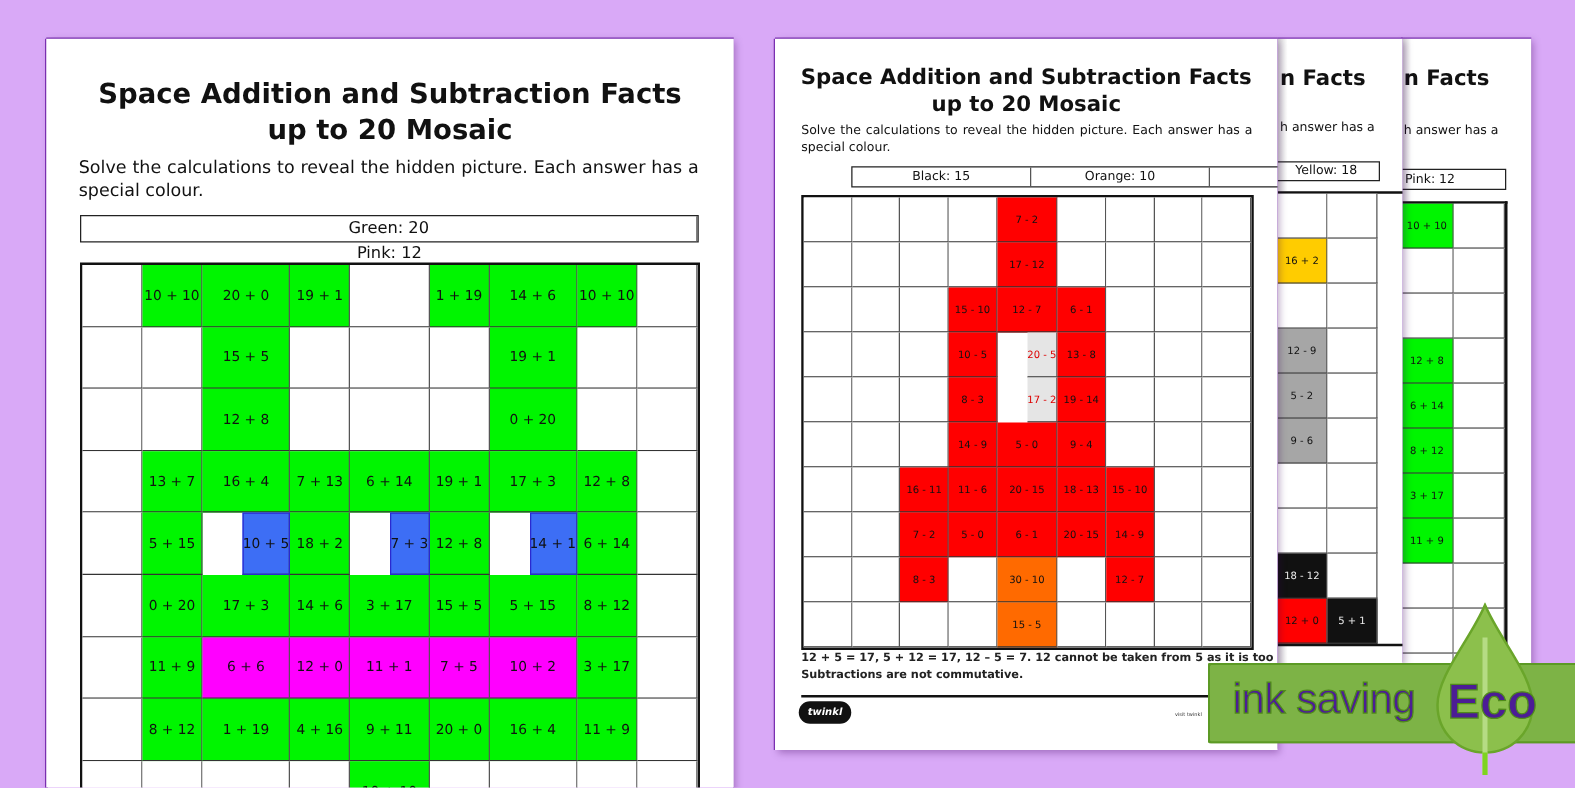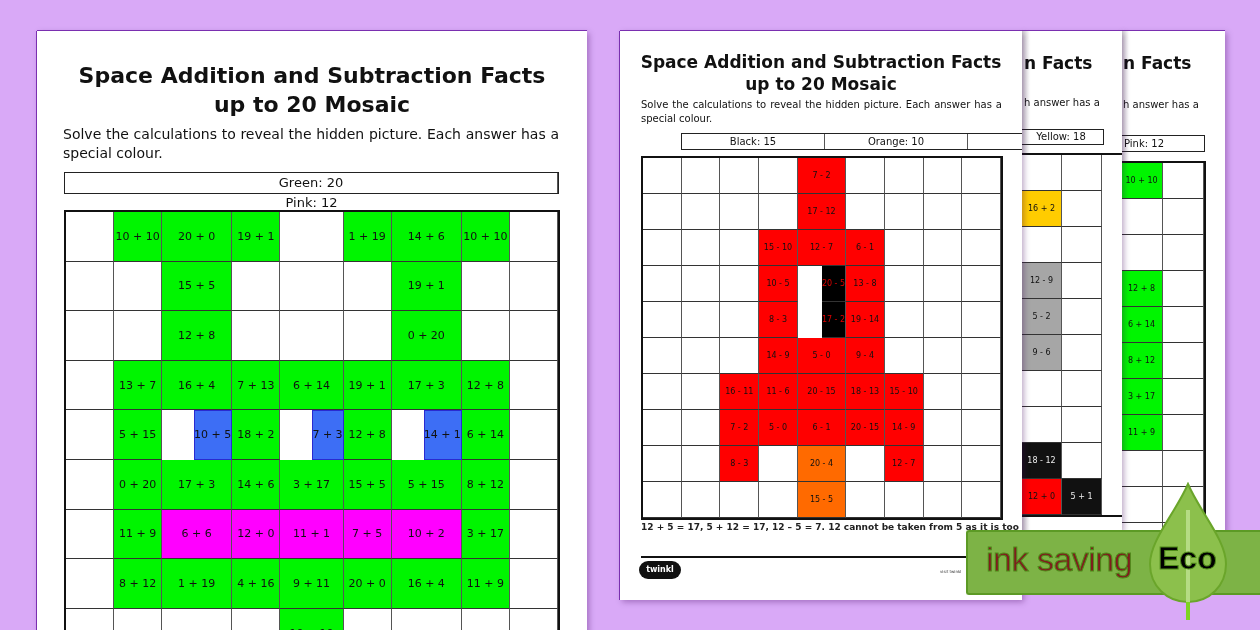--- a/index.html
+++ b/index.html
@@ -10,34 +10,34 @@
   .page-instr { position: absolute; text-align: justify; text-align-last: left; }
   .key { position: absolute; display: flex; border: 1px solid #222; }
   .key-cell { flex: 1; text-align: center; border-right: 1px solid #555; white-space: nowrap; }
   .key-cell:last-child { border-right: none; }
   .grid { position: absolute; display: grid; border: 2px solid #111; }
   .cell { border-right: 1px solid #555; border-bottom: 1px solid #333; display: flex; align-items: center; justify-content: center; white-space: nowrap; background: #fff; }
   .c-g { background: #00f500; }
   .c-b { background: #3d6ef5; outline: 1px solid #2a2ad0; outline-offset: -1px; margin-left: 32px; }
   .c-p { background: #ff00ff; }
   .c-r { background: #ff0000; }
-  .c-k { background: #000000; color: #d00; margin-left: 24px; }
+  .c-k { background: #e5e5e5; color: #d00; margin-left: 24px; }
   .c-o { background: #ff6a00; }
   .c-y { background: #ffcc00; }
   .c-s { background: #a6a6a6; }
   .c-bk { background: #111; color: #eee; }
   .note { position: absolute; font-size: 9px; line-height: 13px; font-weight: bold; color: #222; }
   .footer-line { position: absolute; height: 2px; background: #111; }
-  .twinkl-logo { position: absolute; width: 42px; height: 18px; background: #111; border-radius: 9px; color: #fff; font-size: 8px; font-weight: bold; text-align: center; line-height: 18px; }
+  .twinkl-logo { position: absolute; width: 42px; height: 18px; background: #111; border-radius: 9px; color: #fff; font-size: 8px; font-weight: bold; text-align: center; line-height: 18px; font-style: italic; }
   .visit-text { position: absolute; font-size: 4px; color: #333; }
   .side-shadow { position: absolute; top: 0; bottom: 0; width: 8px; background: linear-gradient(to right, rgba(0,0,0,0.18), rgba(0,0,0,0)); }
   .eco-banner { position: absolute; left: 966px; top: 530px; width: 294px; height: 65px; background: #7db346; border: 2px solid #5c9a25; border-right: none; border-radius: 3px 0 0 3px; }
-  .eco-text { position: absolute; left: 18px; top: 8px; font-family: "Liberation Sans", sans-serif; font-size: 34px; color: #7f1d1d; letter-spacing: -0.5px; -webkit-text-stroke: 1px #4f8a1a; }
+  .eco-text { position: absolute; left: 18px; top: 8px; font-family: "Liberation Sans", sans-serif; font-size: 34px; color: #4c1d95; letter-spacing: -0.5px; -webkit-text-stroke: 1px #4f8a1a; }
   .eco-leaf { position: absolute; left: 1148px; top: 482px; width: 80px; height: 140px; }
-  .eco-label { position: absolute; left: 1158px; top: 540px; font-family: "Liberation Sans", sans-serif; font-weight: bold; font-size: 32px; color: #000000; -webkit-text-stroke: 1px #4f8a1a; }
+  .eco-label { position: absolute; left: 1158px; top: 540px; font-family: "Liberation Sans", sans-serif; font-weight: bold; font-size: 39px; color: #4c1d95; -webkit-text-stroke: 1px #4f8a1a; }
 </style>
 </head>
 <body>
 
 <div class="page" style="left:1121px; top:31px; width:104px; height:505px;">
   <div class="side-shadow" style="left:0;"></div>
   <div class="page-title" style="left:2px; text-align:left; top:22px; font-size:17px;">n Facts</div>
   <div class="page-instr" style="left:2px; top:68px; font-size:10px; white-space:nowrap;">h answer has a</div>
   <div class="key" style="left:-4px; top:104px; width:88px; height:17px; font-size:10px; line-height:15px;">
     <div class="key-cell" style="text-align:left; padding-left:6px;">Pink: 12</div>
@@ -180,37 +180,38 @@
       <div class="cell c-r">5 - 0</div>
       <div class="cell c-r">6 - 1</div>
       <div class="cell c-r">20 - 15</div>
       <div class="cell c-r">14 - 9</div>
       <div class="cell"></div>
       <div class="cell"></div>
       <div class="cell"></div>
       <div class="cell"></div>
       <div class="cell c-r">8 - 3</div>
       <div class="cell"></div>
-      <div class="cell c-o">20 - 4</div>
+      <div class="cell c-o">30 - 10</div>
       <div class="cell"></div>
       <div class="cell c-r">12 - 7</div>
       <div class="cell"></div>
       <div class="cell"></div>
       <div class="cell"></div>
       <div class="cell"></div>
       <div class="cell"></div>
       <div class="cell"></div>
       <div class="cell c-o">15 - 5</div>
       <div class="cell"></div>
       <div class="cell"></div>
       <div class="cell"></div>
       <div class="cell"></div>
     </div>
   <div class="note" style="left:21px; top:490px; width:380px; white-space:nowrap;">
     <div>12 + 5 = 17, 5 + 12 = 17, 12 – 5 = 7. 12 cannot be taken from 5 as it is too small.</div>
+    <div>Subtractions are not commutative.</div>
   </div>
   <div class="footer-line" style="left:21px; right:20px; top:525px;"></div>
   <div class="twinkl-logo" style="left:19px; top:530px;">twinkl</div>
   <div class="visit-text" style="left:320px; top:538px;">visit twinkl</div>
 </div>
 
 <div class="page" style="left:37px; top:31px; width:550px; height:610px;">
   <div class="page-title" style="top:30px; font-size:22px; line-height:29px;">
     <div>Space Addition and Subtraction Facts</div>
     <div>up to 20 Mosaic</div>

